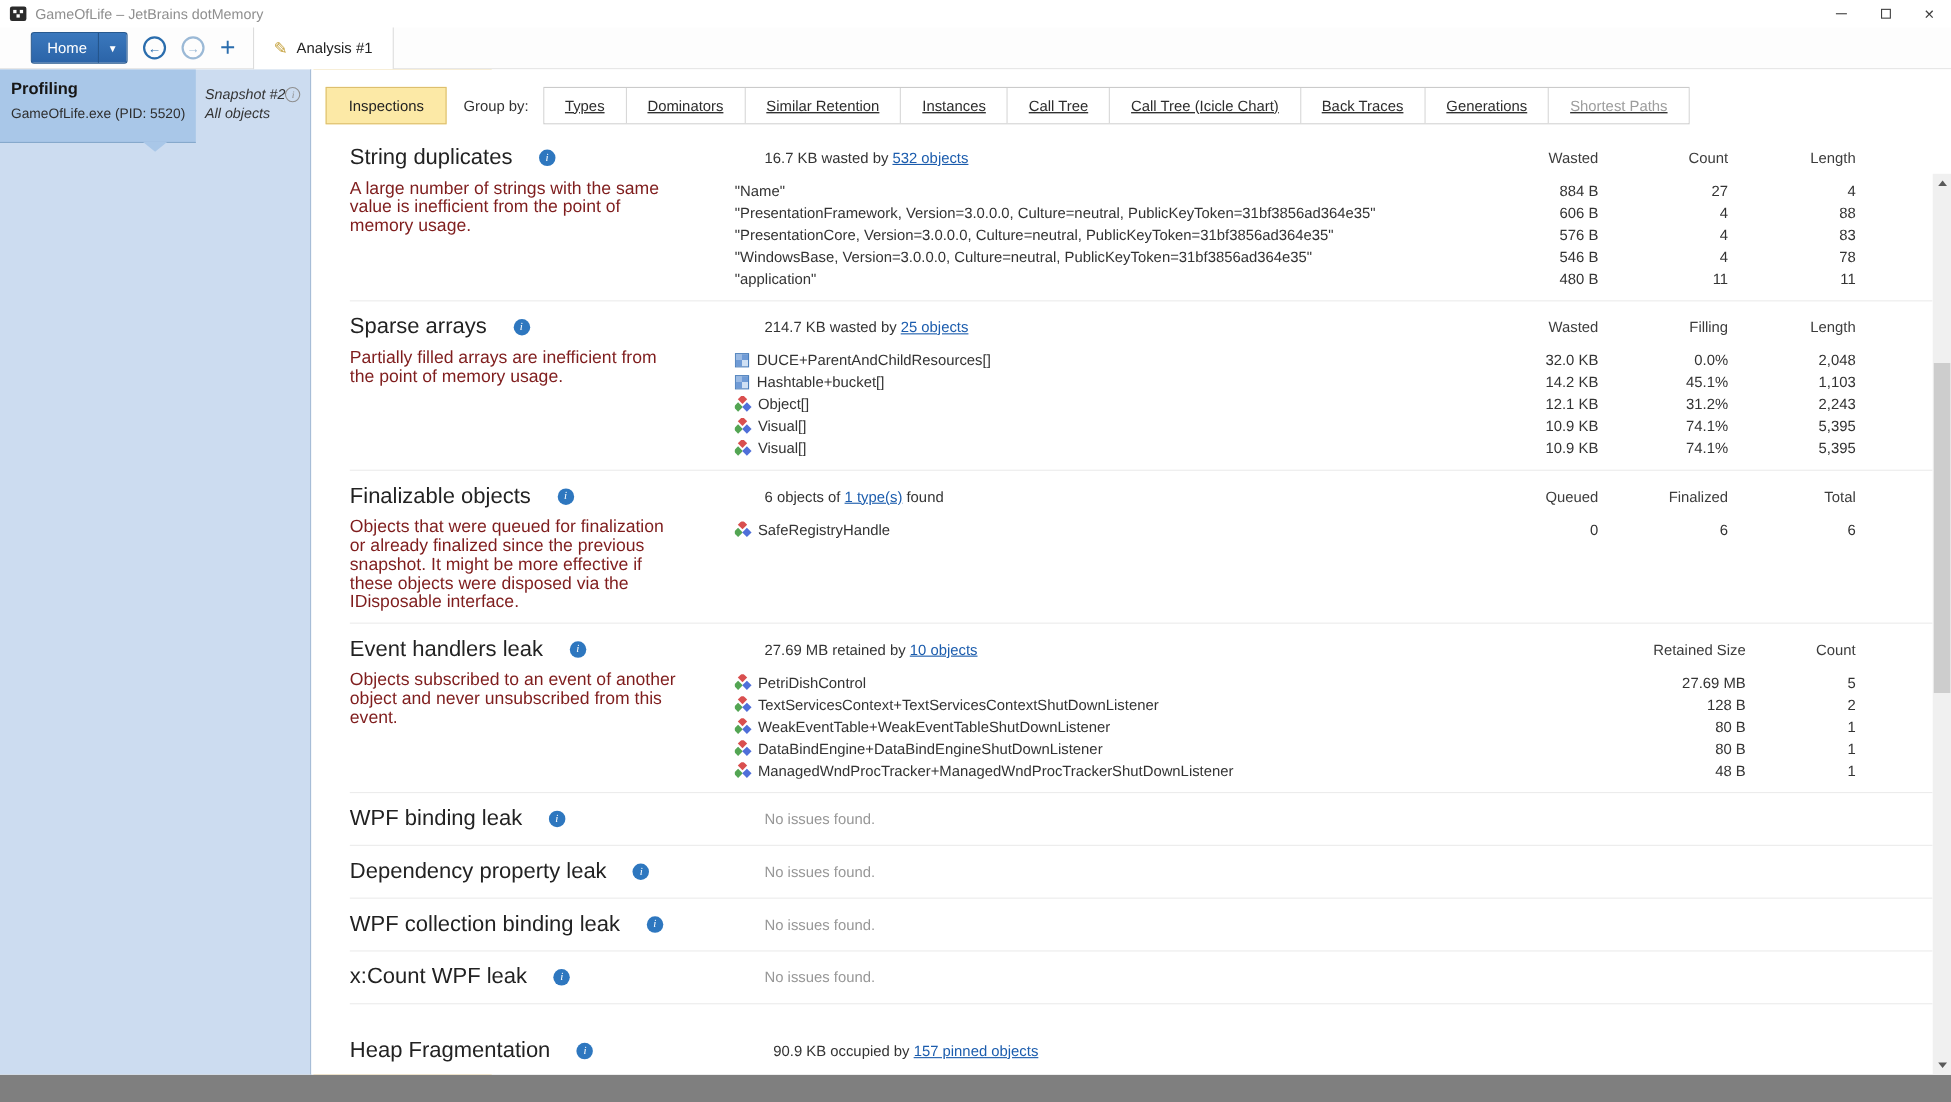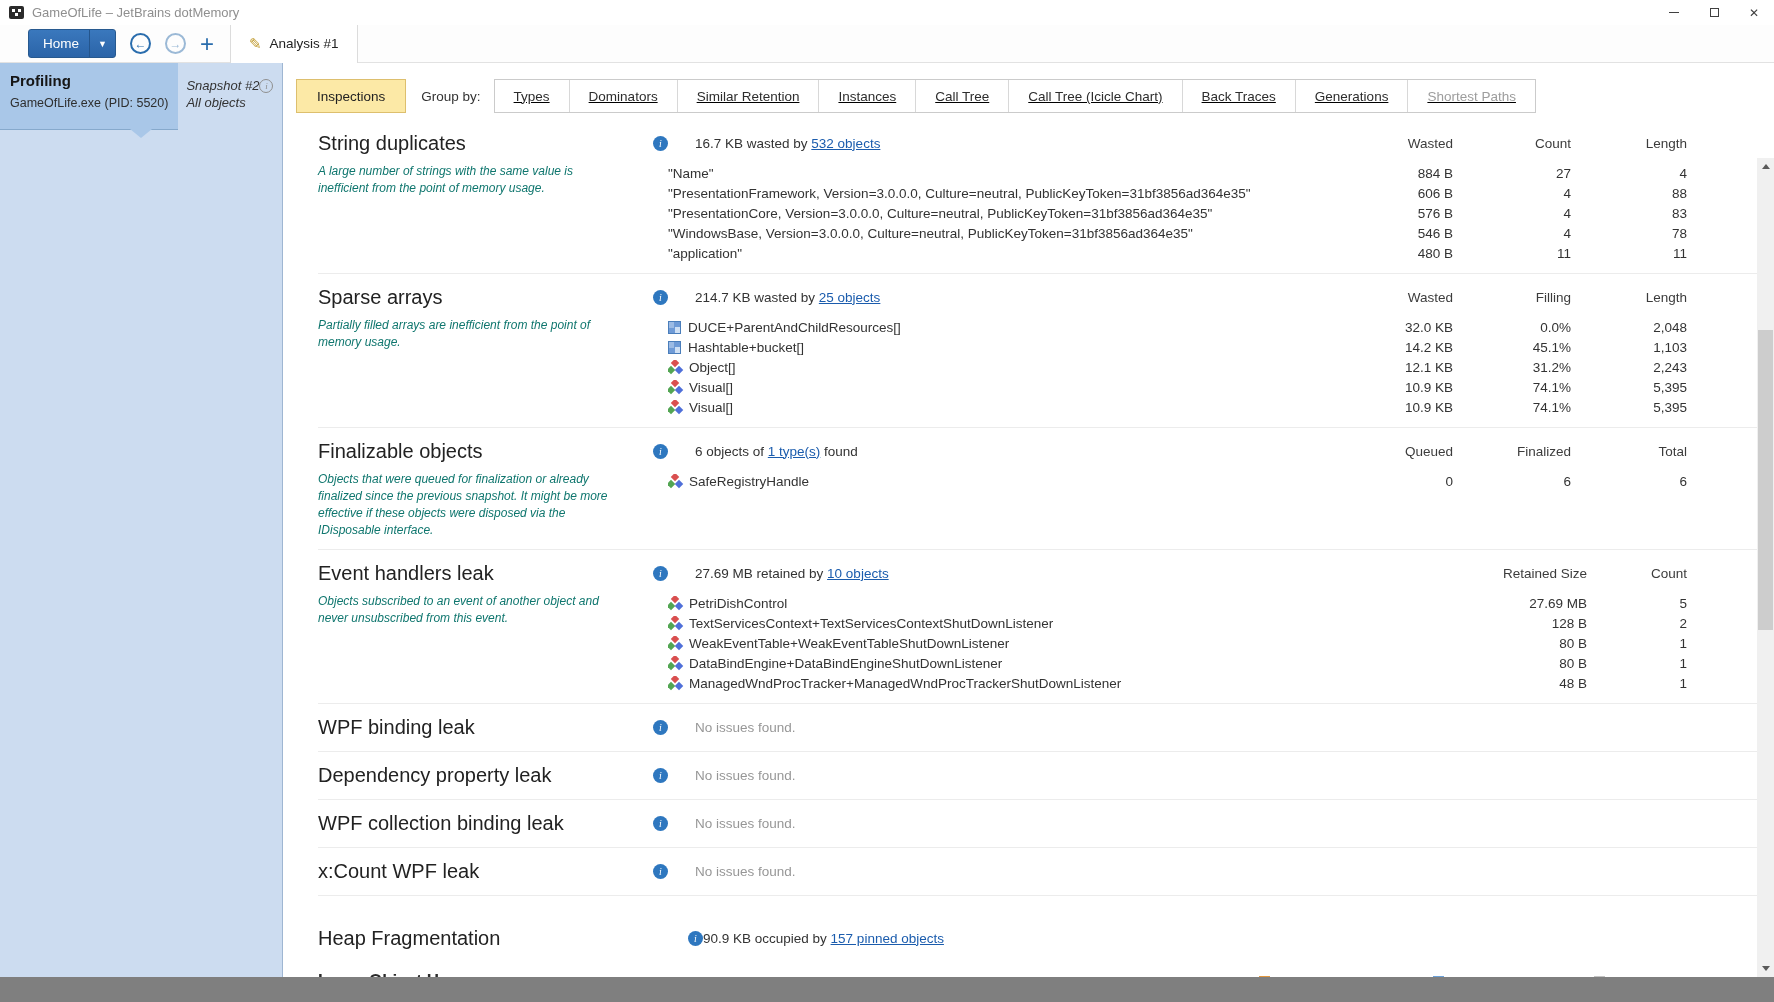--- a/index.html
+++ b/index.html
@@ -56,32 +56,32 @@
   .groupby-label { margin:0 13px 0 15px; font-size:13.5px; color:#333; }
   .seg { display:flex; height:34px; border:1px solid #cbcbcb;text-decoration:underline; }
   .seg-btn { padding:0 19px; display:flex; align-items:center; font-size:13.5px; color:#2d2d2d; background:#fff; border-left:1px solid #d8d8d8; cursor:pointer; white-space:nowrap; }
   .seg-btn:first-child { border-left:none; }
   .seg-btn.disabled { color:#9d9d9d; cursor:default; }
 
   .content { position:absolute; top:57px; bottom:0; left:0; right:17px; overflow:hidden; padding-left:35px; }
   .section { border-bottom:1px solid #ececec; padding:9px 0 10px; }
   .section.last { border-bottom:none; padding-top:28px; }
   .sec-header { display:flex; align-items:center; min-height:28px; }
-  .sec-title-wrap { width:350px; flex:none; display:flex; align-items:center; gap:9px;justify-content:space-between; }
+  .sec-title-wrap { width:350px; flex:none; display:flex; align-items:center; gap:24px; }
   .sec-title { font-size:20px; font-weight:400; color:#222; white-space:nowrap; }
   .info-icon { width:15px; height:15px; border-radius:50%; background:#2e77bf; color:#fff; font-size:10px; font-style:italic; font-family:"Liberation Serif",serif; display:flex; align-items:center; justify-content:center; cursor:pointer; flex:none; }
   .sec-summary { flex:1; padding-left:27px; font-size:13.5px; color:#333; white-space:nowrap; }
   .sec-summary.muted { color:#979797; }
   a.link { color:#1b5cad; text-decoration:underline; cursor:pointer; }
   .sec-cols { display:flex; padding-right:70px; font-size:13.5px; color:#3c3c3c; flex:none; }
   .sec-cols span { text-align:right; }
   .c120 { width:120px; } .c118 { width:118px; } .c116 { width:116px; }
   .c140 { width:140px; } .c100 { width:100px; }
   .sec-body { display:flex; margin-top:6px; }
-  .sec-desc { width:350px; flex:none; font-size:12px; line-height:17px; color:#0f766e; padding-right:48px;font-style:italic; }
+  .sec-desc { width:350px; flex:none; font-size:16px; line-height:17px; color:#7f1d1d; padding-right:48px; }
   .sec-rows { flex:1; padding-right:70px; }
   .trow { display:flex; align-items:center; height:20px; font-size:13.5px; color:#333; cursor:default; }
   .rname { flex:1; display:flex; align-items:center; gap:7px; white-space:nowrap; overflow:hidden; }
   .rv { text-align:right; flex:none; }
 
   
   .array-grid-icon { width:13px; height:13px; flex:none; border:1px solid #4a7ebb; background:conic-gradient(#6f9bd6 25%, #cfe0f4 0 50%, #6f9bd6 0 75%, #9cbbe4 0); }
   .class-icon { width:14px; height:14px; flex:none; position:relative; }
   .class-icon i { position:absolute; width:6px; height:6px; transform:rotate(45deg); }
   .class-icon .d1 { left:4px; top:0; background:#d94f4f; }

